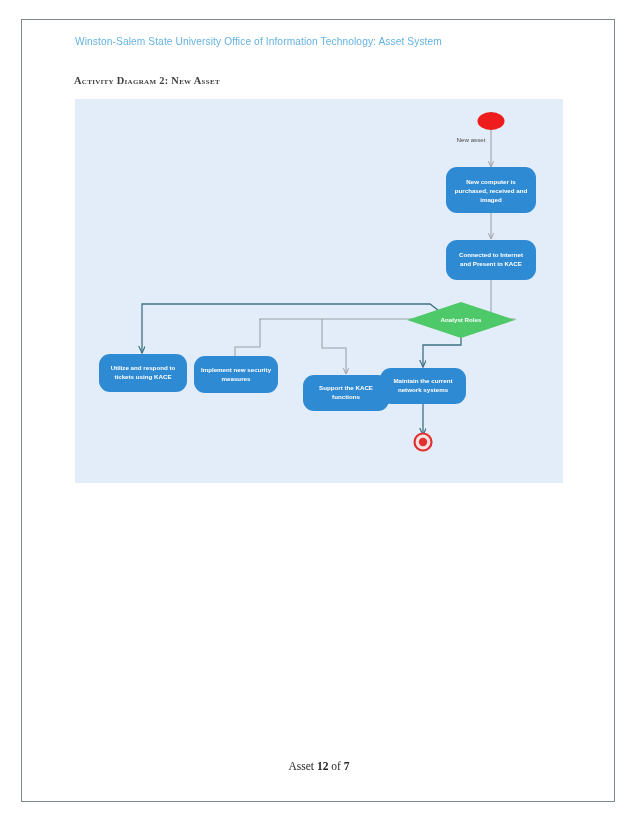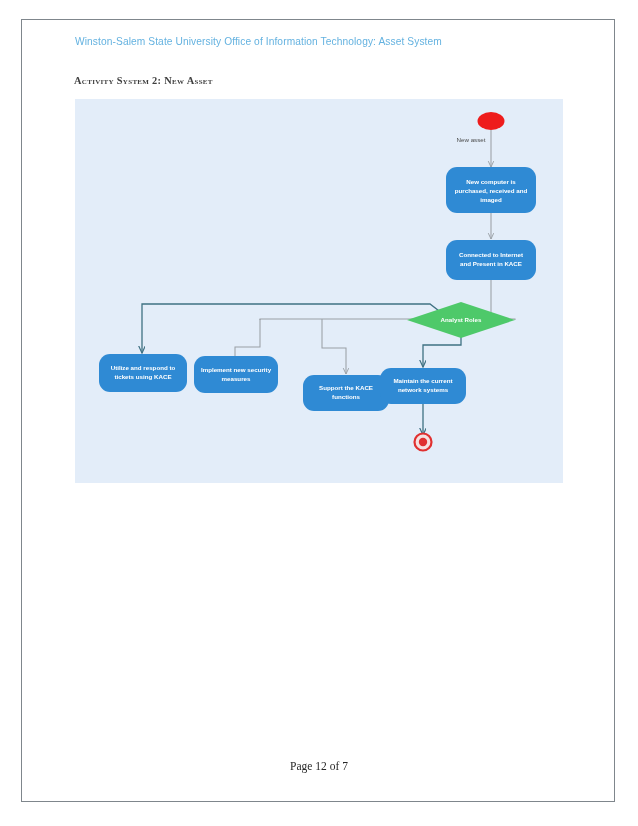--- a/index.html
+++ b/index.html
@@ -102,32 +102,32 @@
   #page-footer {
     position: absolute;
     left: 0;
     top: 760px;
     width: 638px;
     text-align: center;
     font-family: "Liberation Serif", serif;
     font-size: 11.5px;
     color: #262626;
   }
-  #page-footer b { font-weight: normal; text-align: center; }
+  #page-footer b { font-weight: bold; text-align: center; }
 </style>
 </head>
 <body>
 
 <div id="page-sheet">
 
   <div id="page-border"></div>
 
   <div id="doc-header">Winston-Salem State University Office of Information Technology: Asset System</div>
 
-  <div id="section-heading">Activity System 2: New Asset</div>
+  <div id="section-heading">Activity Diagram 2: New Asset</div>
 
   <div id="diagram-panel">
     <svg id="diagram-svg" viewBox="0 0 488 384" xmlns="http://www.w3.org/2000/svg">
 
       <defs>
         <marker id="arrow-gray" markerWidth="7" markerHeight="7" refX="5.6" refY="2.6" orient="auto" markerUnits="strokeWidth">
           <path d="M0,0 L5.6,2.6 L0,5.2" fill="none" stroke="#9aa0a6" stroke-width="0.9"></path>
         </marker>
         <marker id="arrow-dark" markerWidth="7" markerHeight="7" refX="5.6" refY="2.6" orient="auto" markerUnits="strokeWidth">
           <path d="M0,0 L5.6,2.6 L0,5.2" fill="none" stroke="#3f7183" stroke-width="0.9"></path>
@@ -199,16 +199,16 @@
 
       <g>
         <circle cx="348" cy="343" r="8.5" fill="#f6e0e0" stroke="#e03030" stroke-width="2.2"></circle>
         <circle cx="348" cy="343" r="4.2" fill="#e03030"></circle>
       </g>
 
     </svg>
   </div>
 
   <div id="page-footer">
-    <span>Page </span><b>12</b><span> of </span><b>7</b>
+    <span>Asset </span><b>12</b><span> of </span><b>7</b>
   </div>
 
 </div>
 
 </body></html>

